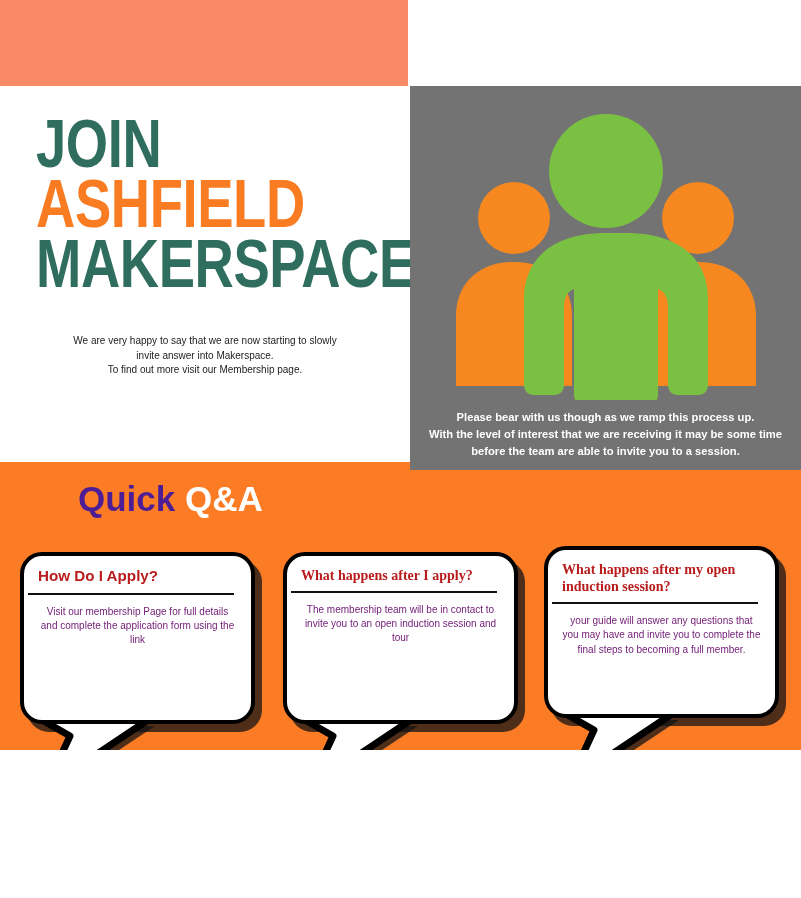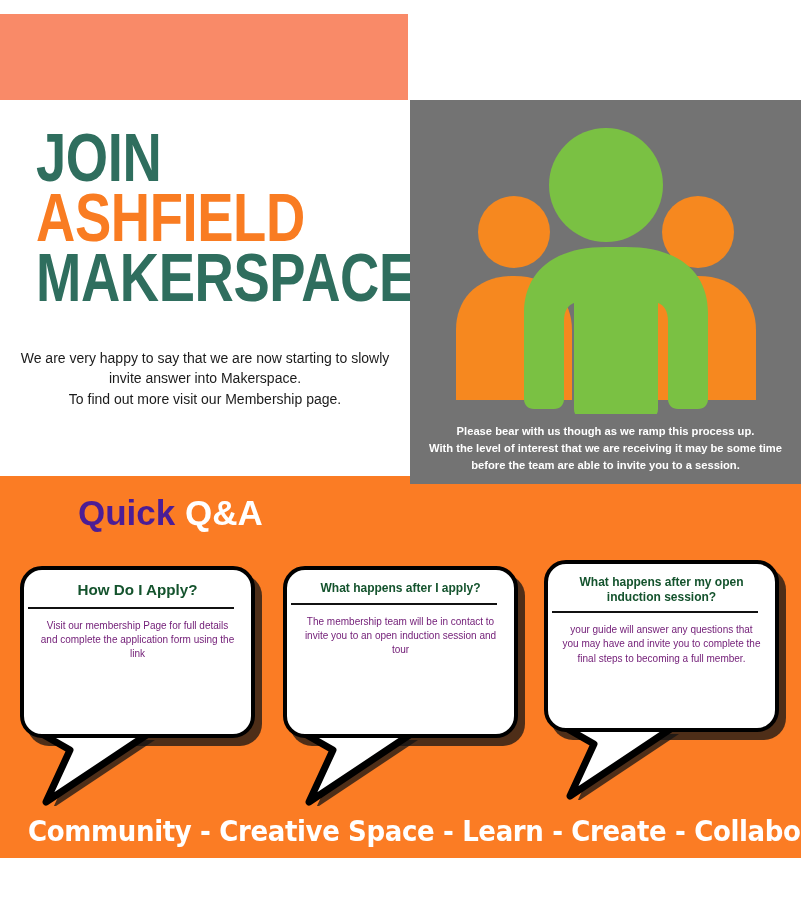--- a/index.html
+++ b/index.html
@@ -11,24 +11,23 @@
     width: 801px;
     height: 898px;
     overflow: hidden;
     font-family: "Liberation Sans", sans-serif;
     position: relative;
   }
 
   #poster {
     position: relative;
     width: 801px;
-    height: 844px;
+    height: 750px;
     background: #ffffff;
     overflow: hidden;
-    margin-top: 14px;
   }
 
   
   .salmon-bar {
     position: absolute;
     left: 0;
     top: 0;
     width: 408px;
     height: 86px;
     background: #f98a68;
@@ -72,21 +71,21 @@
     font-size: 68px;
     color: #2f6e5e;
   }
 
   .hero-body {
     position: absolute;
     left: 10px;
     top: 248px;
     width: 390px;
     text-align: center;
-    font-size: 14px;
+    font-size: 10px;
     line-height: 1.45;
     color: #1b1b1b;
   }
   .hero-body p { margin: 0; }
 
   
   .green-panel {
     position: absolute;
     left: 410px;
     top: 86px;
@@ -187,29 +186,29 @@
     height: 172px;
     box-sizing: border-box;
     background: #ffffff;
     border: 4px solid #000000;
     border-radius: 22px;
     padding: 11px 14px 8px 14px;
     z-index: 2;
   }
 
   .bubble-title {
-    text-align: center;
+    text-align: left;
     font-size: 15.2px;
     font-weight: bold;
-    color: #14532d;
+    color: #b91c1c;
     line-height: 1.22;
     margin: 0;
   }
   .bubble-2 .bubble-title,
-  .bubble-3 .bubble-title { font-size: 12px; }
+  .bubble-3 .bubble-title { font-size: 14px; font-family: Liberation Serif, serif; }
 
   .bubble-rule {
     margin: 7px 0 0 -10px;
     width: 206px;
     height: 0;
     border: none;
     border-top: 2.5px solid #111111;
   }
 
   .bubble-text {

